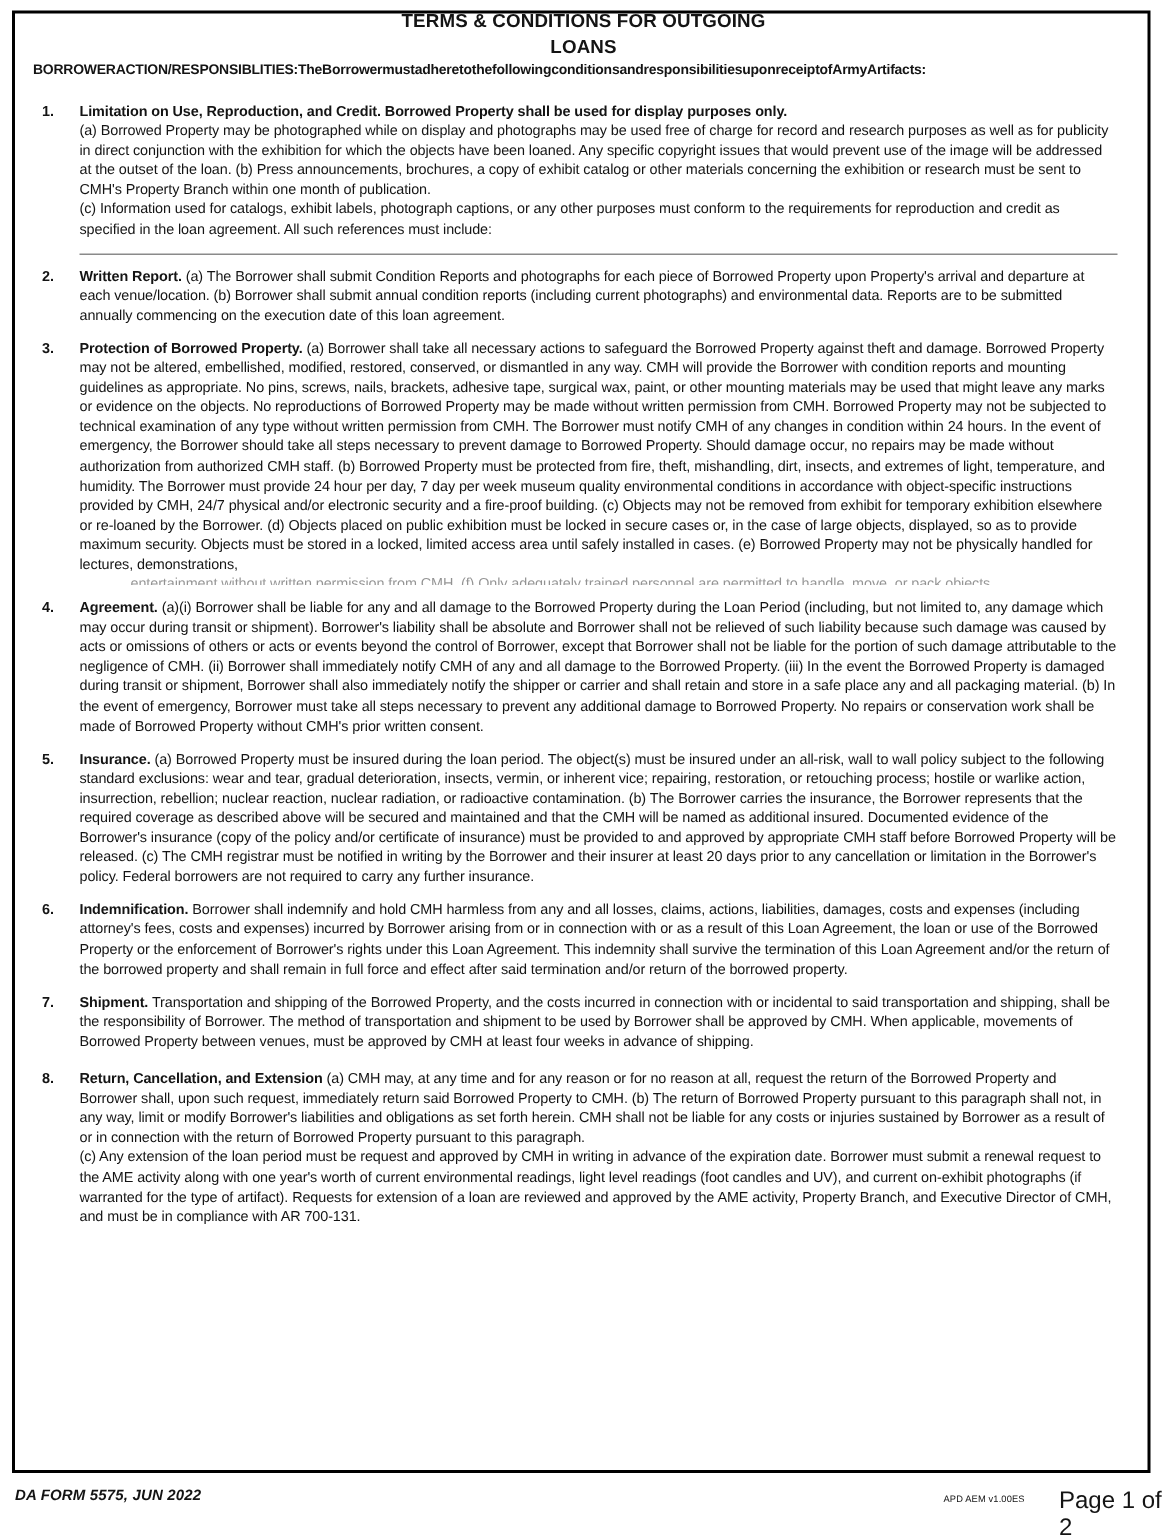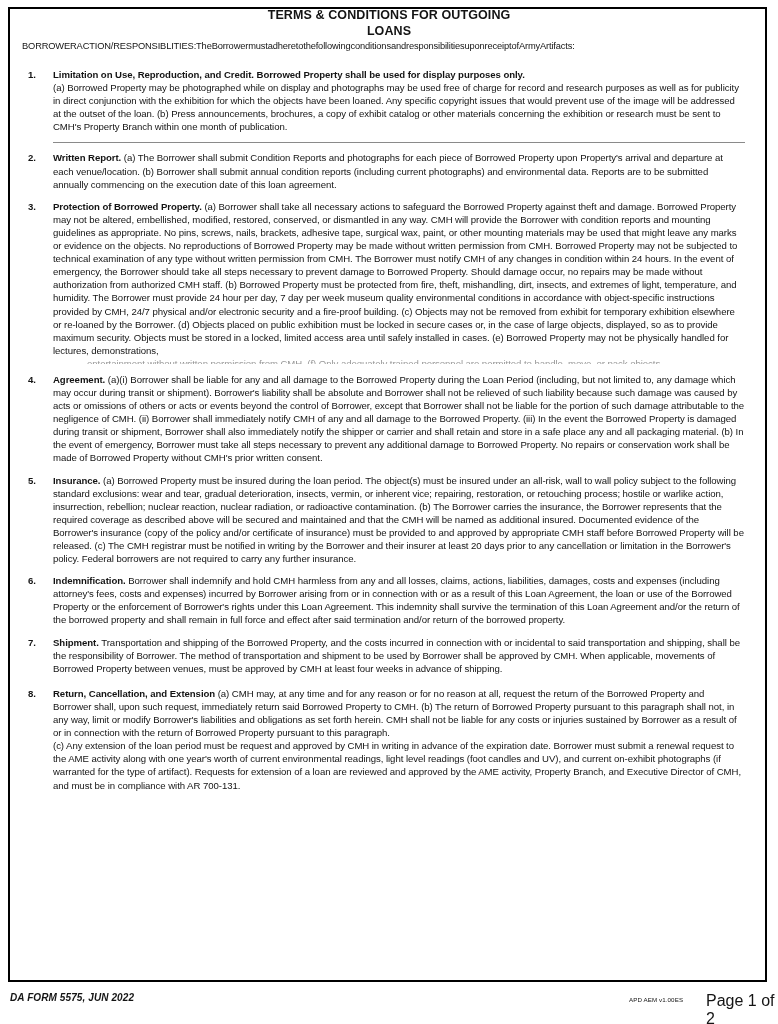--- a/index.html
+++ b/index.html
@@ -57,21 +57,21 @@
     line-height: 16px;
     letter-spacing: .1px;
   }
 
   .borrower-line {
     position: absolute;
     left: 22px;
     top: 40px;
     right: 22px;
     font-size: 9.3px;
-    font-weight: normal;
+    font-weight: bold;
     letter-spacing: -0.15px;
     white-space: nowrap;
     line-height: 12px;
   }
 
   
   #clauses {
     position: absolute;
     left: 0;
     top: 68px;
@@ -166,20 +166,21 @@
 
   <div class="borrower-line">BORROWERACTION/RESPONSIBLITIES:TheBorrowermustadheretothefollowingconditionsandresponsibilitiesuponreceiptofArmyArtifacts:</div>
 
   <div id="clauses">
 
     <div class="clause">
       <span class="clause-num">1.</span>
       <div class="clause-body">
         <p class="clause-para"><b>Limitation on Use, Reproduction, and Credit. Borrowed Property shall be used for display purposes only.</b></p>
         <p class="clause-para">(a) Borrowed Property may be photographed while on display and photographs may be used free of charge for record and research purposes as well as for publicity in direct conjunction with the exhibition for which the objects have been loaned. Any specific copyright issues that would prevent use of the image will be addressed at the outset of the loan. (b) Press announcements, brochures, a copy of exhibit catalog or other materials concerning the exhibition or research must be sent to CMH's Property Branch within one month of publication.</p>
+        <p class="clause-para">(c) Information used for catalogs, exhibit labels, photograph captions, or any other purposes must conform to the requirements for reproduction and credit as specified in the loan agreement. All such references must include:</p>
       </div>
     </div>
 
     <hr class="sep">
 
     <div class="clause">
       <span class="clause-num">2.</span>
       <div class="clause-body">
         <p class="clause-para"><b>Written Report.</b>
           <span>(a) The Borrower shall submit Condition Reports and photographs for each piece of Borrowed Property upon Property's arrival and departure at each venue/location. (b) Borrower shall submit annual condition reports (including current photographs) and environmental data. Reports are to be submitted annually commencing on the execution date of this loan agreement.</span></p>

